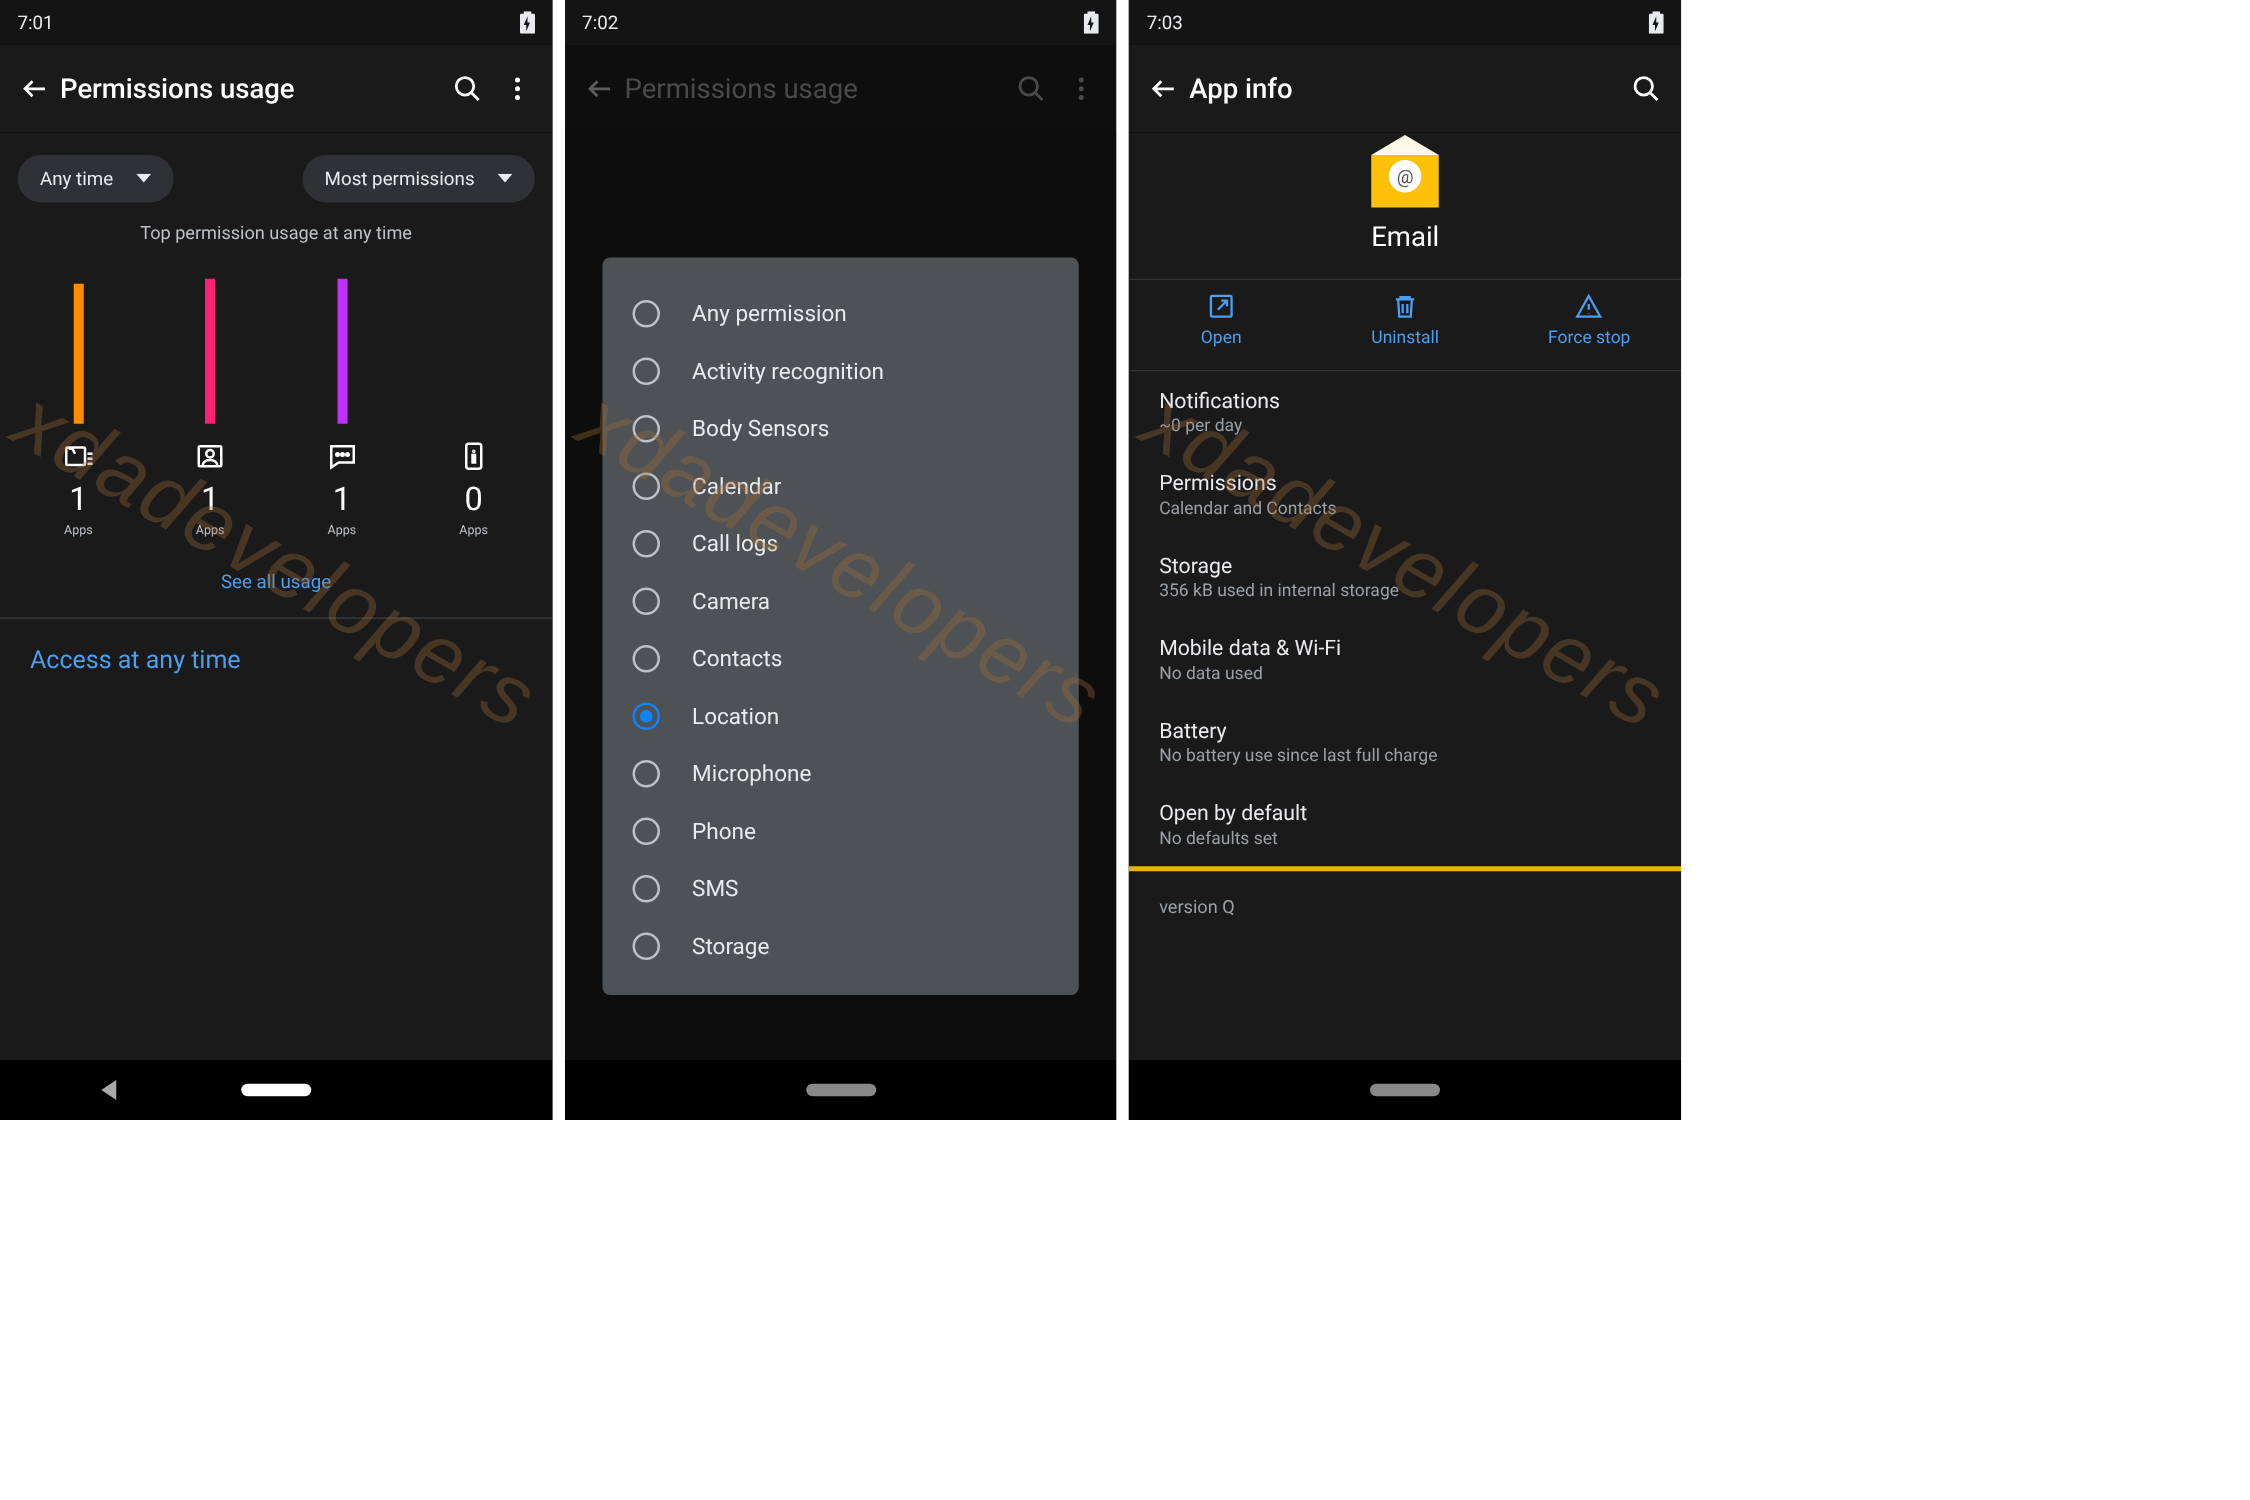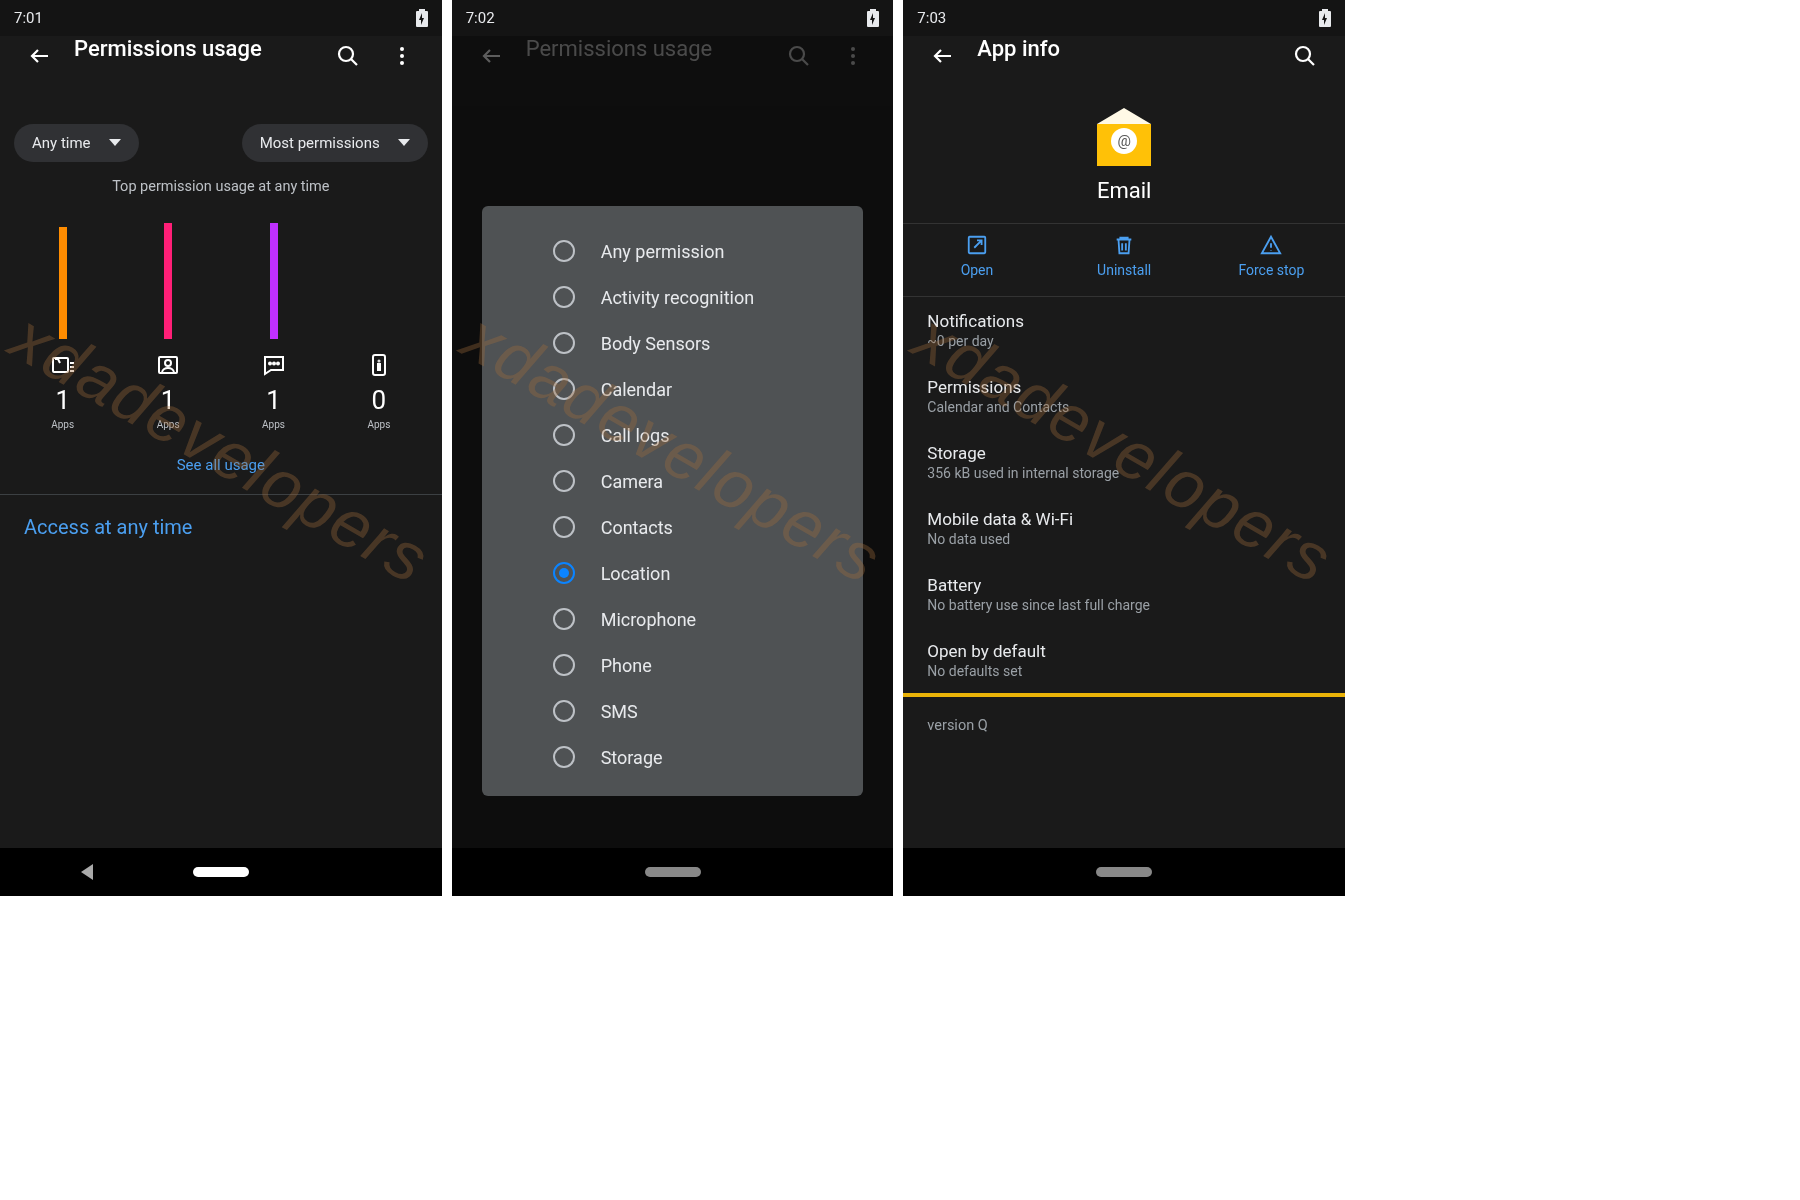--- a/index.html
+++ b/index.html
@@ -41,24 +41,23 @@
     justify-content: space-between;
     align-items: center;
     padding: 0 14px;
     font-size: 15px;
     color: #e8eaed;
   }
   .statusbar .right { display: flex; align-items: center; gap: 4px; }
   .header {
     height: 70px;
     display: flex;
-    align-items: flex-start;
-    padding: 0 20px;
+    align-items: center;
+    padding: 0 8px;
     background: #1a1a1a;
-    gap: 14px;
   }
   .header.dim { opacity: 0.55; }
   .header .title { font-size: 22px; font-weight: 400; flex: 1; color: #e8eaed; }
   .header .titleBright { font-size: 22px; font-weight: 500; flex: 1; color: #fff; }
   .icon-btn {
     width: 40px; height: 40px;
     display: flex; align-items: center; justify-content: center;
     cursor: pointer;
     color: #e8eaed;
   }
@@ -109,21 +108,20 @@
     border-radius: 6px;
     padding: 22px 0 16px;
   }
   .dialog-title { font-size: 21px; color: #e8eaed; padding: 0 24px 10px;}
   .radio-item {
     display: flex; align-items: center; gap: 26px;
     padding: 12px 24px;
     font-size: 18px;
     color: #e8eaed;
     cursor: pointer;
-    margin-left: 47px;
   }
   .radio {
     width: 22px; height: 22px;
     border: 2px solid #bdc1c6;
     border-radius: 50%;
     display: flex; align-items: center; justify-content: center;
     flex-shrink: 0;
   }
   .radio.sel { border-color: #0b84ff; }
   .radio.sel::after { content:''; width:10px; height:10px; border-radius:50%; background:#0b84ff;}

